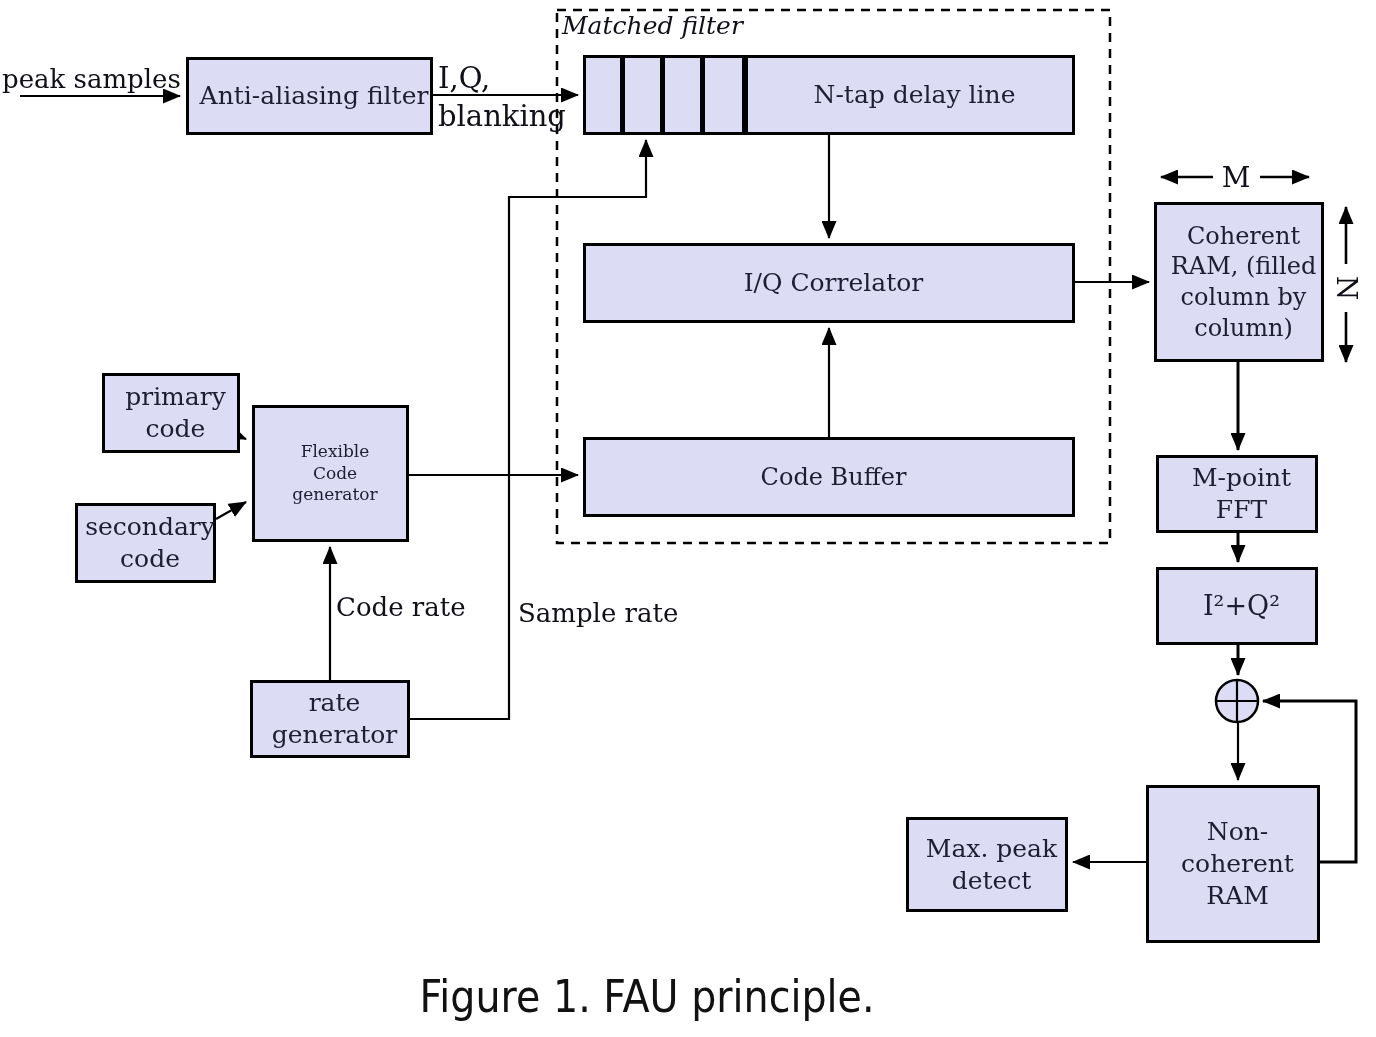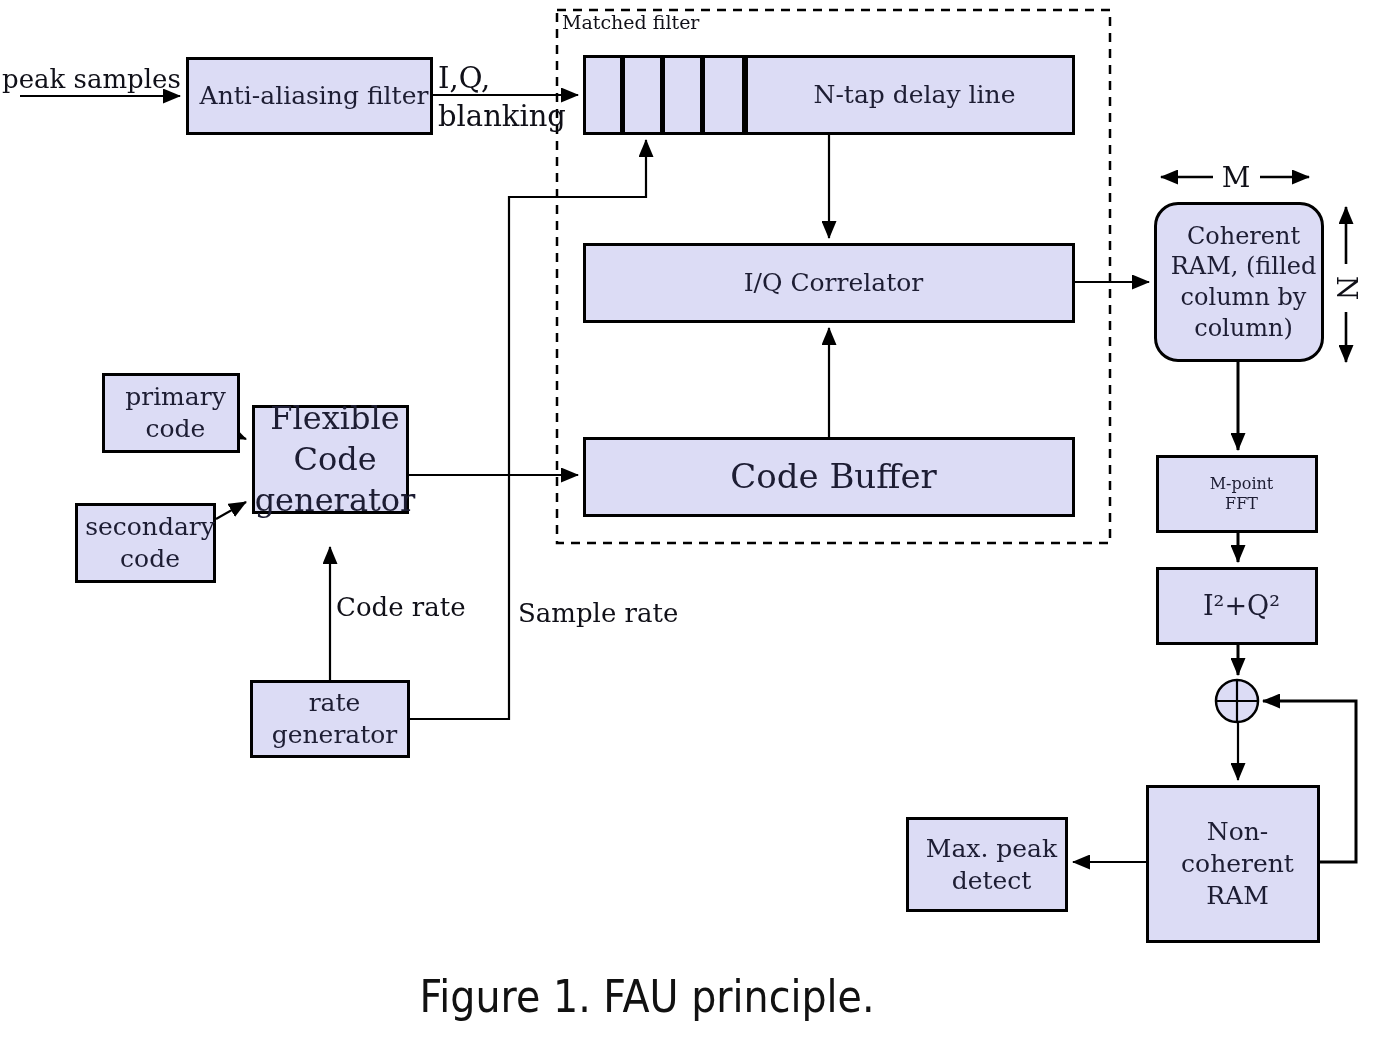--- a/index.html
+++ b/index.html
@@ -110,32 +110,32 @@
   </div>
 
   <div class="box" style="left:583px;top:243px;width:492px;height:80px;font-size:25px;">
     <span class="box-label">I/Q Correlator</span>
   </div>
 
   <div class="box" style="left:745px;top:55px;width:330px;height:80px;font-size:25px;">
     <span class="box-label">N-tap delay line</span>
   </div>
 
-  <div class="box" style="left:583px;top:437px;width:492px;height:80px;font-size:34px;">
+  <div class="box" style="left:583px;top:437px;width:492px;height:80px;font-size:24px;">
     <span class="box-label">Code Buffer</span>
   </div>
 
-  <div class="box" style="left:1154px;top:202px;width:170px;height:160px;font-size:24px;border-radius:24px;">
+  <div class="box" style="left:1154px;top:202px;width:170px;height:160px;font-size:24px;">
     <span class="box-label">Coherent
 RAM, (filled
 column by
 column)</span>
   </div>
 
-  <div class="box" style="left:1156px;top:455px;width:162px;height:78px;font-size:16px;">
+  <div class="box" style="left:1156px;top:455px;width:162px;height:78px;font-size:25px;">
     <span class="box-label">M-point
 FFT</span>
   </div>
 
   <div class="box" style="left:1156px;top:567px;width:162px;height:78px;font-size:27px;">
     <span class="box-label">I²+Q²</span>
   </div>
 
   <div class="box" style="left:1146px;top:785px;width:174px;height:158px;font-size:25px;">
     <span class="box-label">Non-coherent
@@ -150,37 +150,37 @@
   <div class="box" style="left:75px;top:373px;width:138px;height:80px;font-size:25px;margin-left:27px;">
     <span class="box-label">primary
 code</span>
   </div>
 
   <div class="box" style="left:75px;top:503px;width:141px;height:80px;font-size:25px;">
     <span class="box-label">secondary
 code</span>
   </div>
 
-  <div class="box" style="left:252px;top:405px;width:157px;height:109px;font-size:32px;">
+  <div class="box" style="left:252px;top:405px;width:157px;height:137px;font-size:17px;">
     <span class="box-label">Flexible
 Code
 generator</span>
   </div>
 
   <div class="box" style="left:250px;top:680px;width:160px;height:78px;font-size:25px;">
     <span class="box-label">rate
 generator</span>
   </div>
 
   <div class="free" style="left:2px;top:63px;font-size:26px;">peak samples</div>
 
   <div class="free" style="left:438px;top:60px;font-size:29px;">I,Q,
 blanking</div>
 
-  <div class="free" style="left:562px;top:10px;font-size:19px;">Matched filter</div>
+  <div class="free" style="left:562px;top:10px;font-size:25px;font-style:italic;">Matched filter</div>
 
   <div class="free" style="left:336px;top:591px;font-size:26px;">Code rate</div>
 
   <div class="free" style="left:518px;top:597px;font-size:26px;">Sample rate</div>
 
   <div class="dim-label" style="left:1236px;top:177px;font-size:28px;">M</div>
 
   <div class="dim-label rot" style="left:1346px;top:288px;font-size:28px;">N</div>
 
   <div id="caption">Figure 1. FAU principle.</div>

